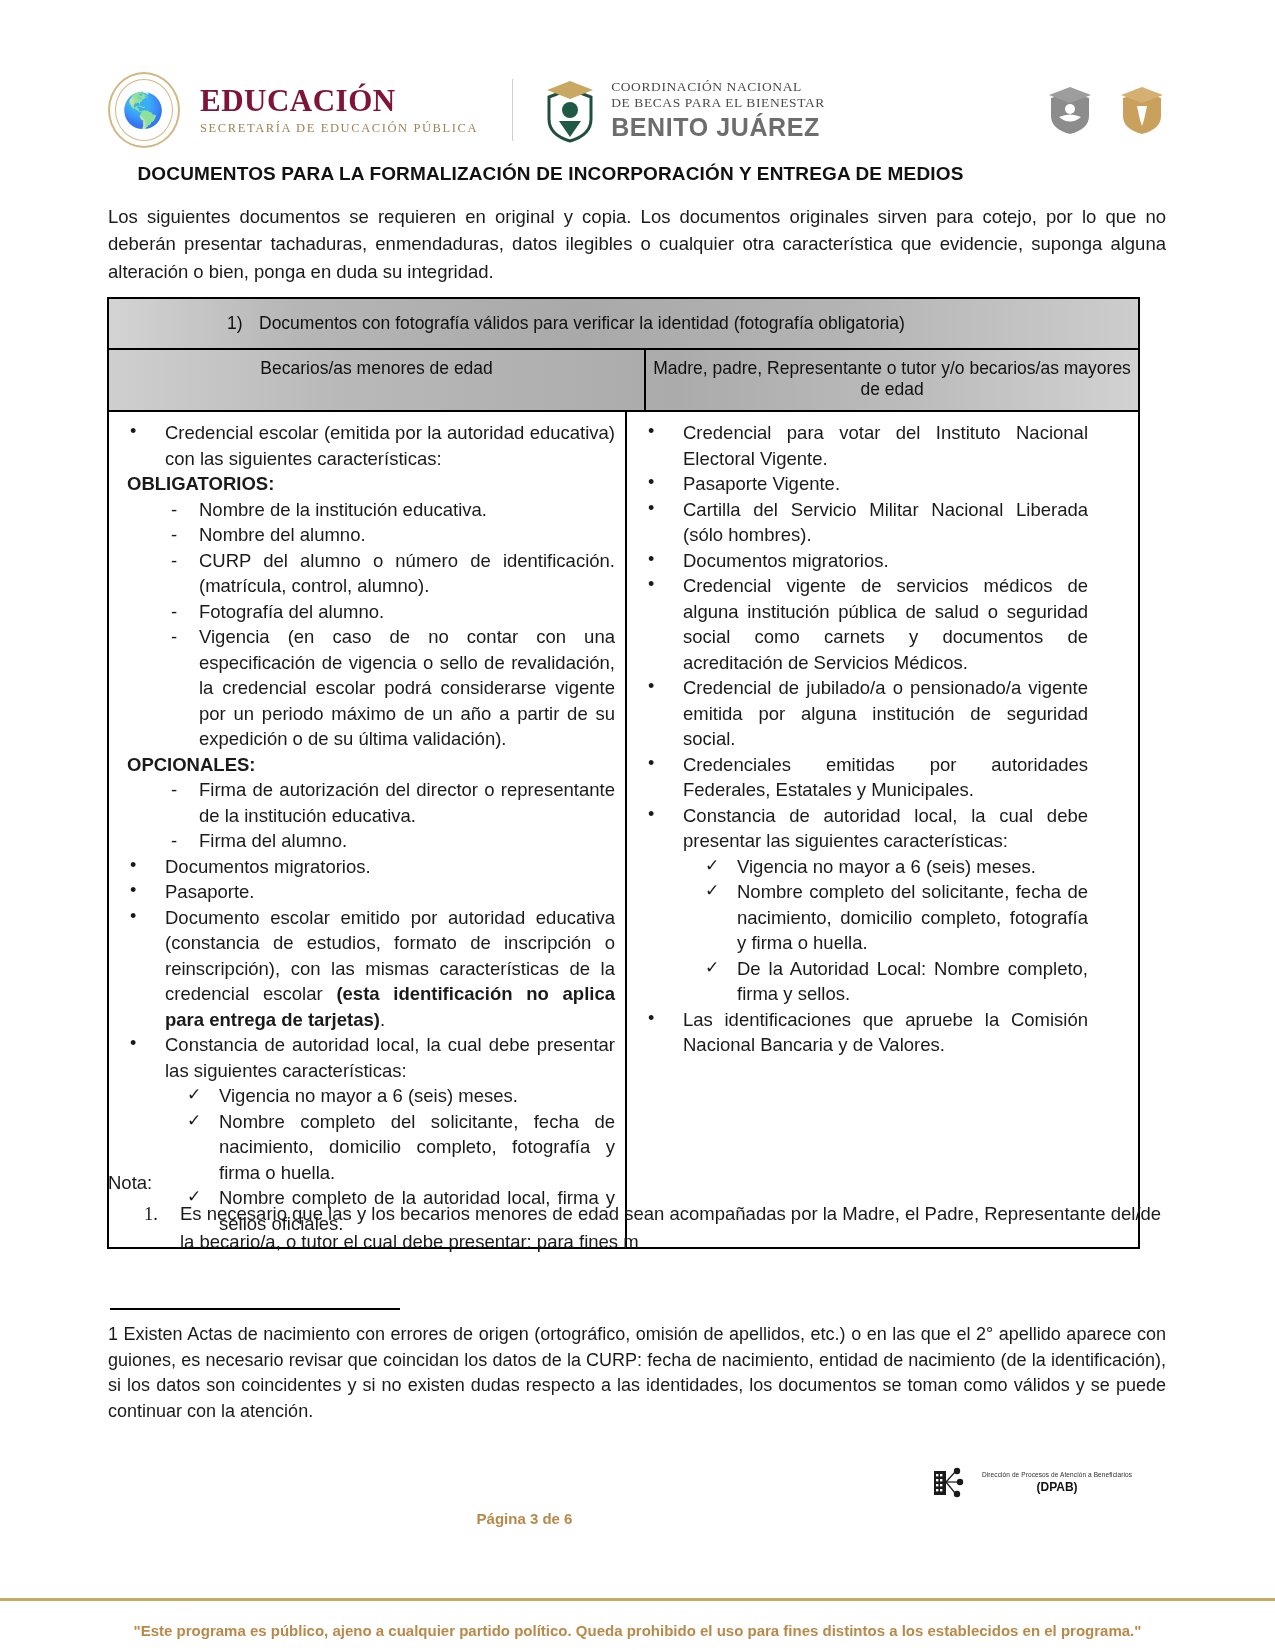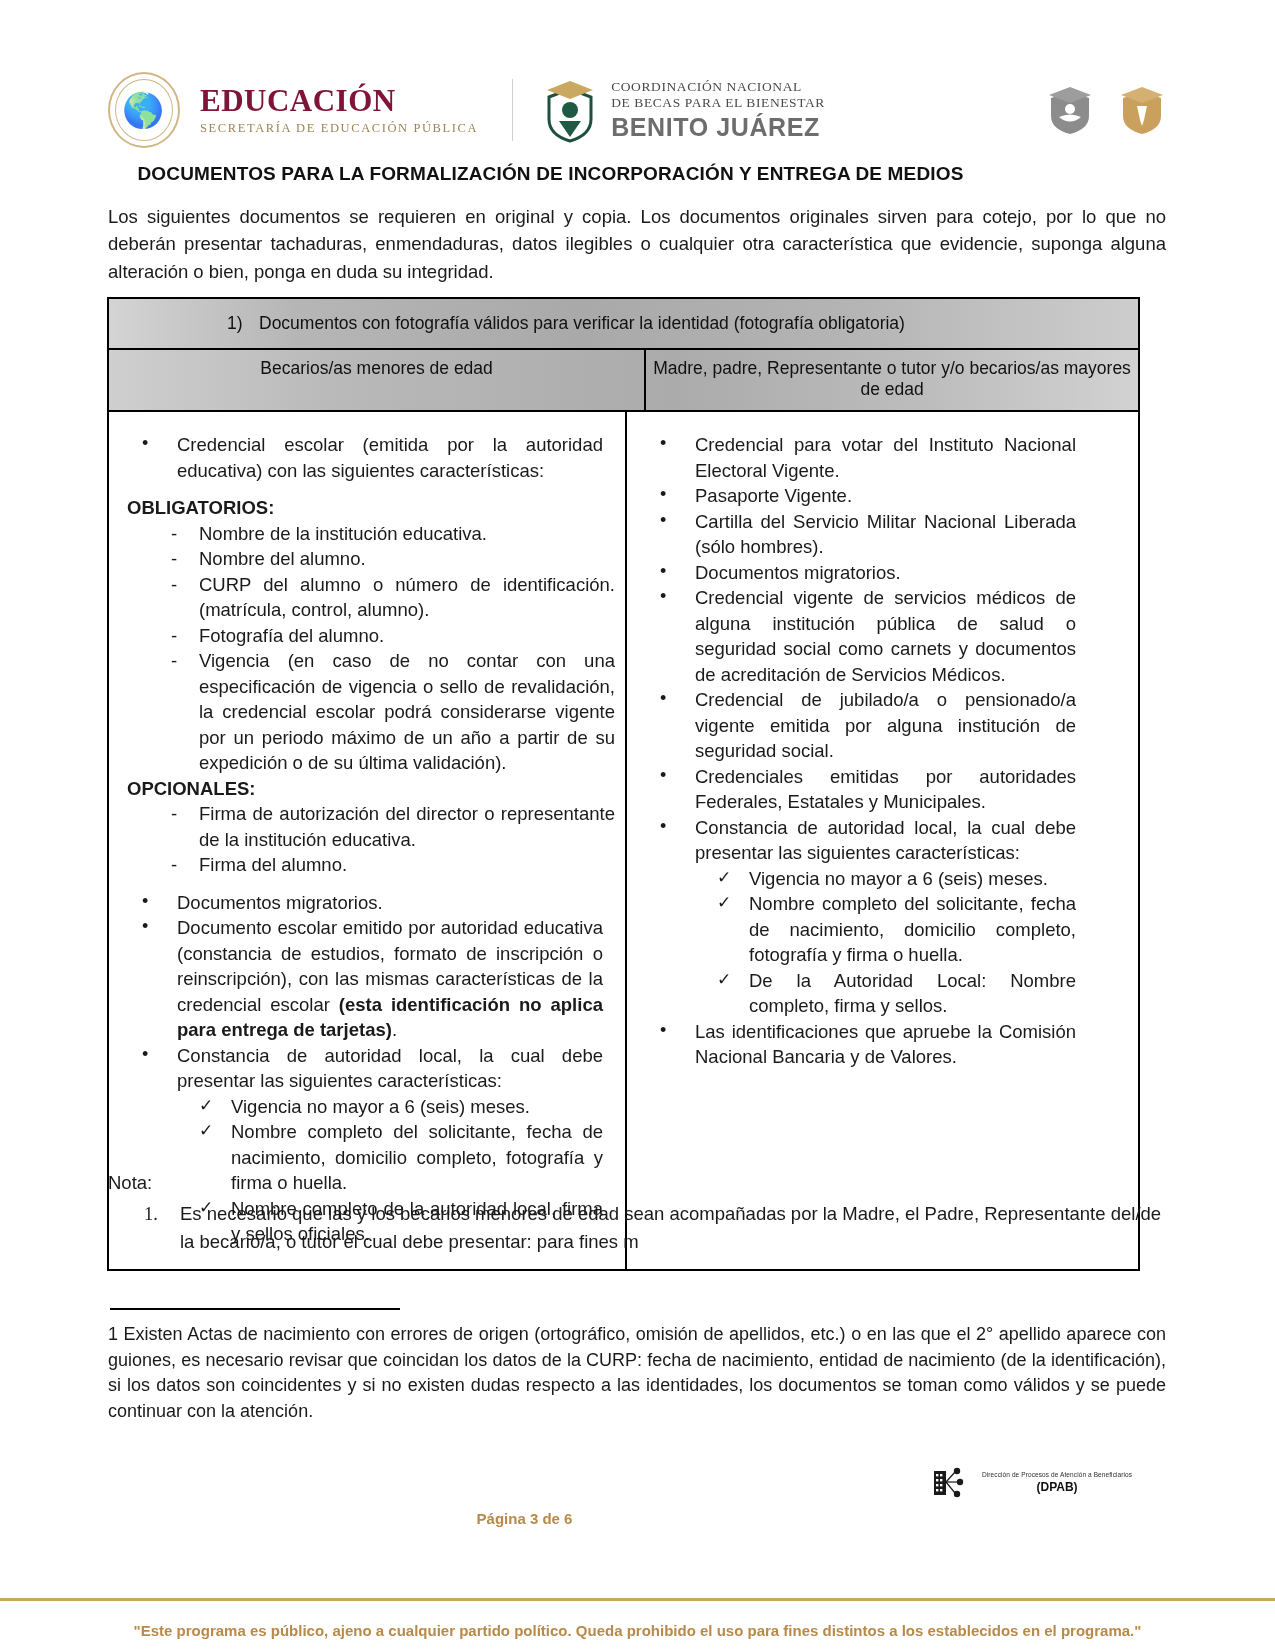--- a/index.html
+++ b/index.html
@@ -198,21 +198,21 @@
   .td {
     box-sizing: border-box;
     padding: 8px 10px 10px 8px;
     font-size: 18.5px;
     line-height: 1.38;
     color: #1a1a1a;
   }
   .td.left  { width: 518px; border-right: 2px solid #000; }
   .td.right { width: 471px; }
 
-  ul.lv1 { list-style: none; margin: 12px; padding: 0; }
+  ul.lv1 { list-style: none; margin: 0; padding: 0; }
   ul.lv1 > li {
     position: relative;
     padding-left: 48px;
     margin-bottom: 0;
     text-align: justify;
   }
   ul.lv1 > li::before {
     content: "\2022";
     position: absolute;
     left: 13px;
@@ -446,20 +446,21 @@
           <li>Fotografía del alumno.</li>
           <li>Vigencia (en caso de no contar con una especificación de vigencia o sello de revalidación, la credencial escolar podrá considerarse vigente por un periodo máximo de un año a partir de su expedición o de su última validación).</li>
         </ul>
         <div class="heading-bold">OPCIONALES:</div>
         <ul class="lv2">
           <li>Firma de autorización del director o representante de la institución educativa.</li>
           <li>Firma del alumno.</li>
         </ul>
         <ul class="lv1">
           <li>Documentos migratorios.</li>
+          <li>Pasaporte.</li>
           <li><span>Documento escolar emitido por autoridad educativa (constancia de estudios, formato de inscripción o reinscripción), con las mismas características de la credencial escolar </span><b class="strong">(esta identificación no aplica para entrega de tarjetas)</b><span>.</span></li>
           <li>
             <span>Constancia de autoridad local, la cual debe presentar las siguientes características:</span>
             <ul class="lv3 tight">
               <li>Vigencia no mayor a 6 (seis) meses.</li>
               <li>Nombre completo del solicitante, fecha de nacimiento, domicilio completo, fotografía y firma o huella.</li>
               <li>Nombre completo de la autoridad local, firma y sellos oficiales.</li>
             </ul>
           </li>
         </ul>

